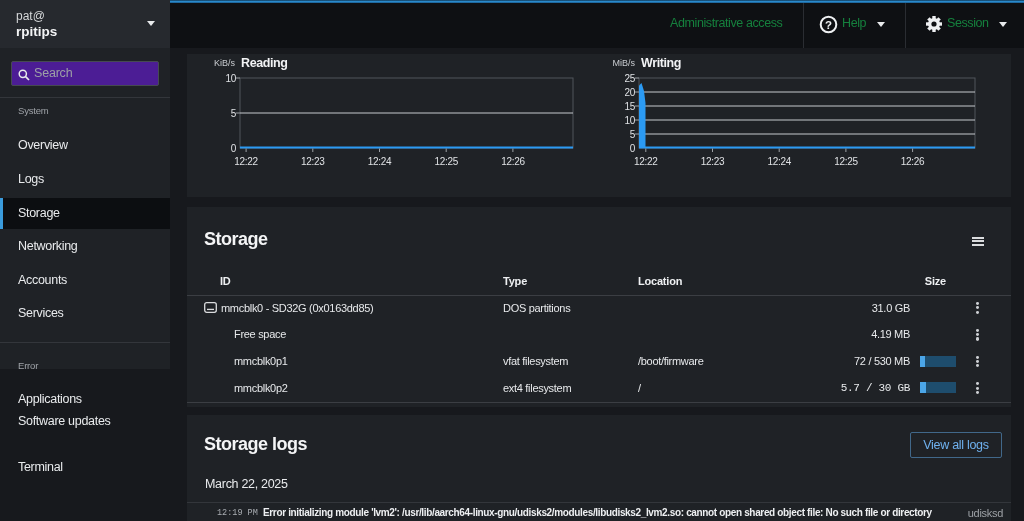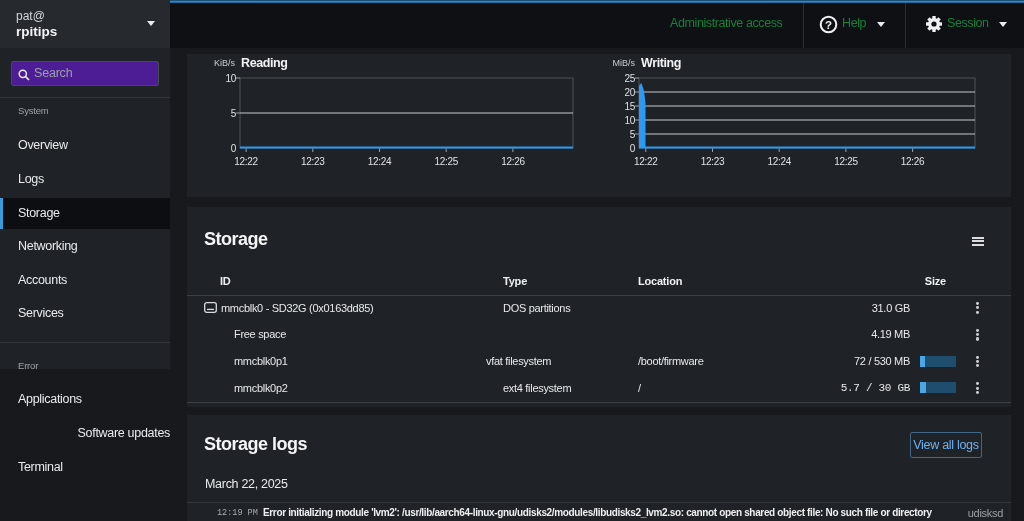--- a/index.html
+++ b/index.html
@@ -25,21 +25,21 @@
 .card { position:absolute; left:187px; width:824px; background:#1f2226; }
 .cardtitle { position:absolute; left:17px; font-size:18px; letter-spacing:-0.5px; font-weight:bold; color:#f4f5f6; }
 
 .th { position:absolute; font-size:11px; letter-spacing:-0.2px; font-weight:bold; color:#eef0f2; }
 .td { position:absolute; font-size:11px; letter-spacing:-0.3px; color:#e7e9eb; }
 .kebab { position:absolute; width:3.4px; }
 .kebab i { display:block; width:3.4px; height:3.2px; border-radius:50%; background:#cfd2d5; margin-bottom:1.1px; }
 .bar { position:absolute; width:36px; height:11px; background:#1e4d6d; }
 .bar i { display:block; height:11px; background:#4ba6e8; }
 
-#viewall { position:absolute; left:723px; top:17px; width:72px; height:26px; border:1px solid #41688a; border-radius:2px; color:#6fb1ef; font-size:12.5px; letter-spacing:-0.3px; text-align:center; line-height:24px; }
+#viewall { position:absolute; left:723px; top:17px; width:92px; height:26px; border:1px solid #41688a; border-radius:2px; color:#6fb1ef; font-size:12.5px; letter-spacing:-0.3px; text-align:center; line-height:24px; }
 .logtime { font-family:"Liberation Mono", monospace; font-size:8.5px; color:#a9adb2; white-space:nowrap; }
 .logmsg { font-size:10px; letter-spacing:-0.35px; font-weight:bold; color:#eef0f2; white-space:nowrap; }
 .logsvc { font-size:11px; letter-spacing:-0.3px; color:#9da1a6; }
 </style>
 </head>
 <body>
 
 <div class="abs" style="left:170px; top:0; width:854px; height:3px; background:linear-gradient(180deg,#0e2c44 0%,#2a8ed2 45%,#1b5a8a 100%); z-index:5;"></div>
 <div id="masthead">
   <div class="item" style="left:500px; top:13px;">Administrative access</div>
@@ -90,21 +90,21 @@
   <div class="navlabel" style="top:105px;">System</div>
   <div class="navitem" style="top:128px;">Overview</div>
   <div class="navitem" style="top:162px;">Logs</div>
   <div class="navitem navsel" style="top:196px;">Storage</div>
   <div class="navitem" style="top:229px;">Networking</div>
   <div class="navitem" style="top:263px;">Accounts</div>
   <div class="navitem" style="top:296px;">Services</div>
   <div class="sbdiv" style="top:342px;"></div>
   <div class="navlabel" style="top:360px;">Error</div>
   <div class="navitem" style="top:382px;">Applications</div>
-  <div class="navitem" style="top:416px;text-align:right;">Software updates</div>
+  <div class="navitem" style="top:404px;">Software updates</div>
   <div class="navitem" style="top:450px;">Terminal</div>
 </div>
 
 <div class="card" id="card1" style="top:54px; height:143px;"></div>
 <svg class="abs" style="left:190px; top:55px;" width="400" height="120" viewBox="0 0 400 120">
   <text x="45" y="11" font-size="9" fill="#c9ccd0" text-anchor="end" font-family="Liberation Sans">KiB/s</text>
   <text x="51" y="12" font-size="12.5" letter-spacing="-0.4" font-weight="bold" fill="#f2f3f5" font-family="Liberation Sans">Reading</text>
   <rect x="50" y="23" width="333" height="70" fill="none" stroke="#51555b" stroke-width="1"></rect>
   <line x1="50" y1="58" x2="383" y2="58" stroke="#c6c9cd" stroke-width="1"></line>
   <line x1="46" y1="23" x2="50" y2="23" stroke="#9da1a6" stroke-width="1"></line>
@@ -204,21 +204,21 @@
     <div class="td" style="left:47px; top:6.5px;">Free space</div>
     <div class="td" style="left:620px; top:6.5px; width:103px; text-align:right;">4.19 MB</div>
     <div class="kebab" style="left:788.5px; top:7px;">
         <i></i>
         <i></i>
         <i></i>
       </div>
   </div>
   <div class="abs" style="left:0; top:141.5px; width:824px; height:26.75px;">
     <div class="td" style="left:47px; top:6.5px;">mmcblk0p1</div>
-    <div class="td" style="left:299px; top:6.5px;">vfat filesystem</div>
+    <div class="td" style="left:316px; top:6.5px;">vfat filesystem</div>
     <div class="td" style="left:451px; top:6.5px;">/boot/firmware</div>
     <div class="td" style="left:620px; top:6.5px; width:103px; text-align:right;">72 / 530 MB</div>
     <div class="bar" style="left:733px; top:7px;">
         <i style="width:5px;"></i>
       </div>
     <div class="kebab" style="left:788.5px; top:7px;">
         <i></i>
         <i></i>
         <i></i>
       </div>

